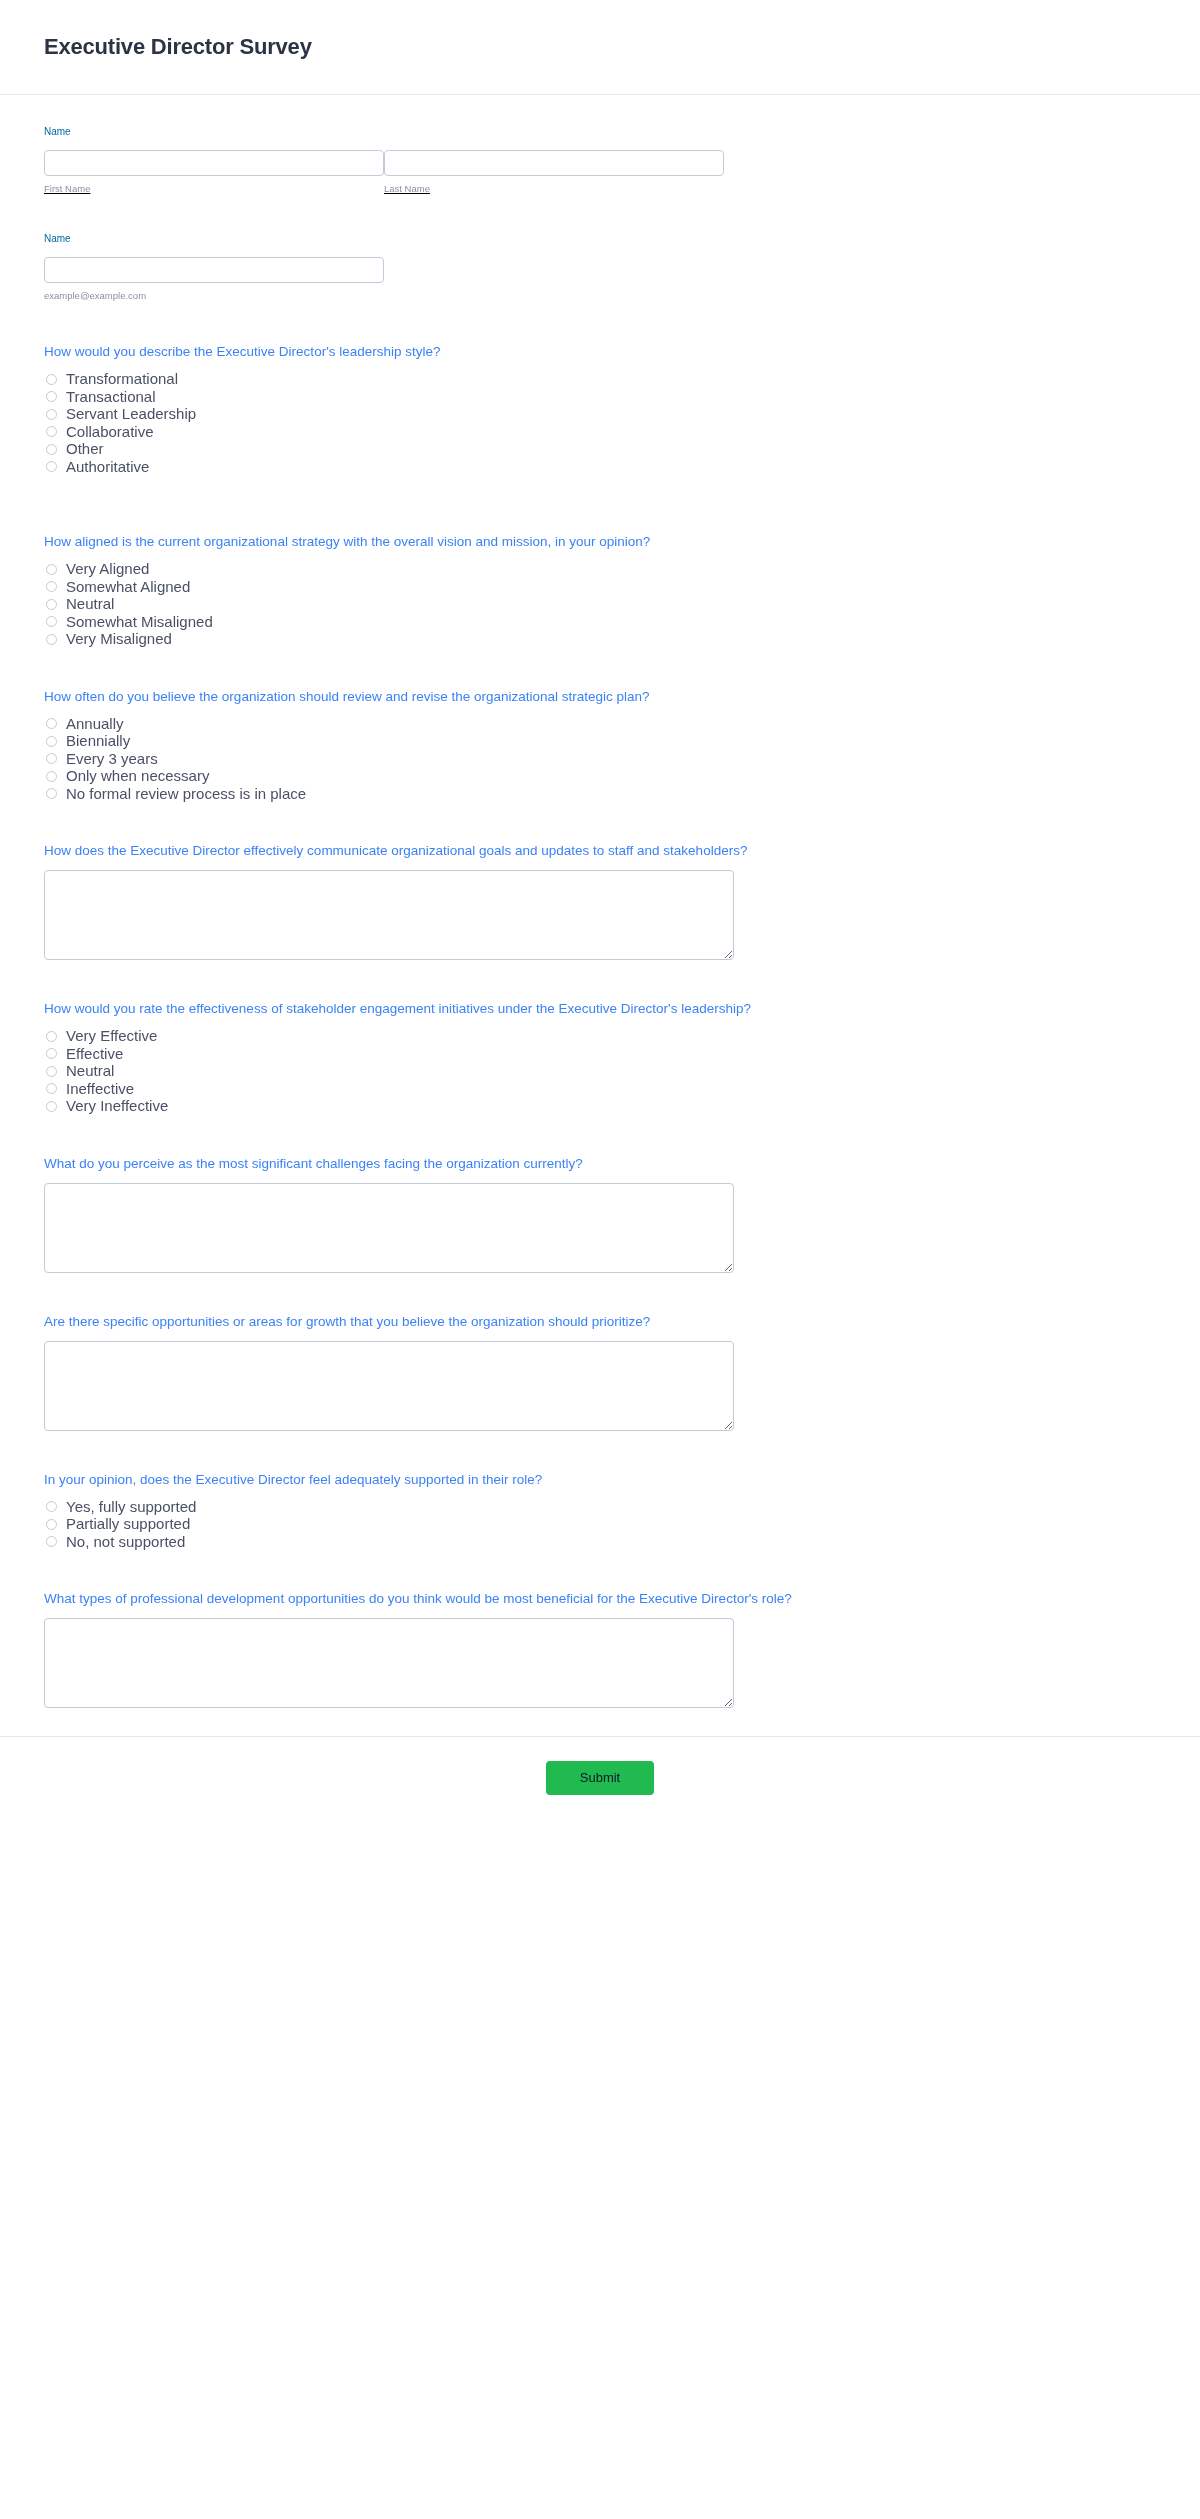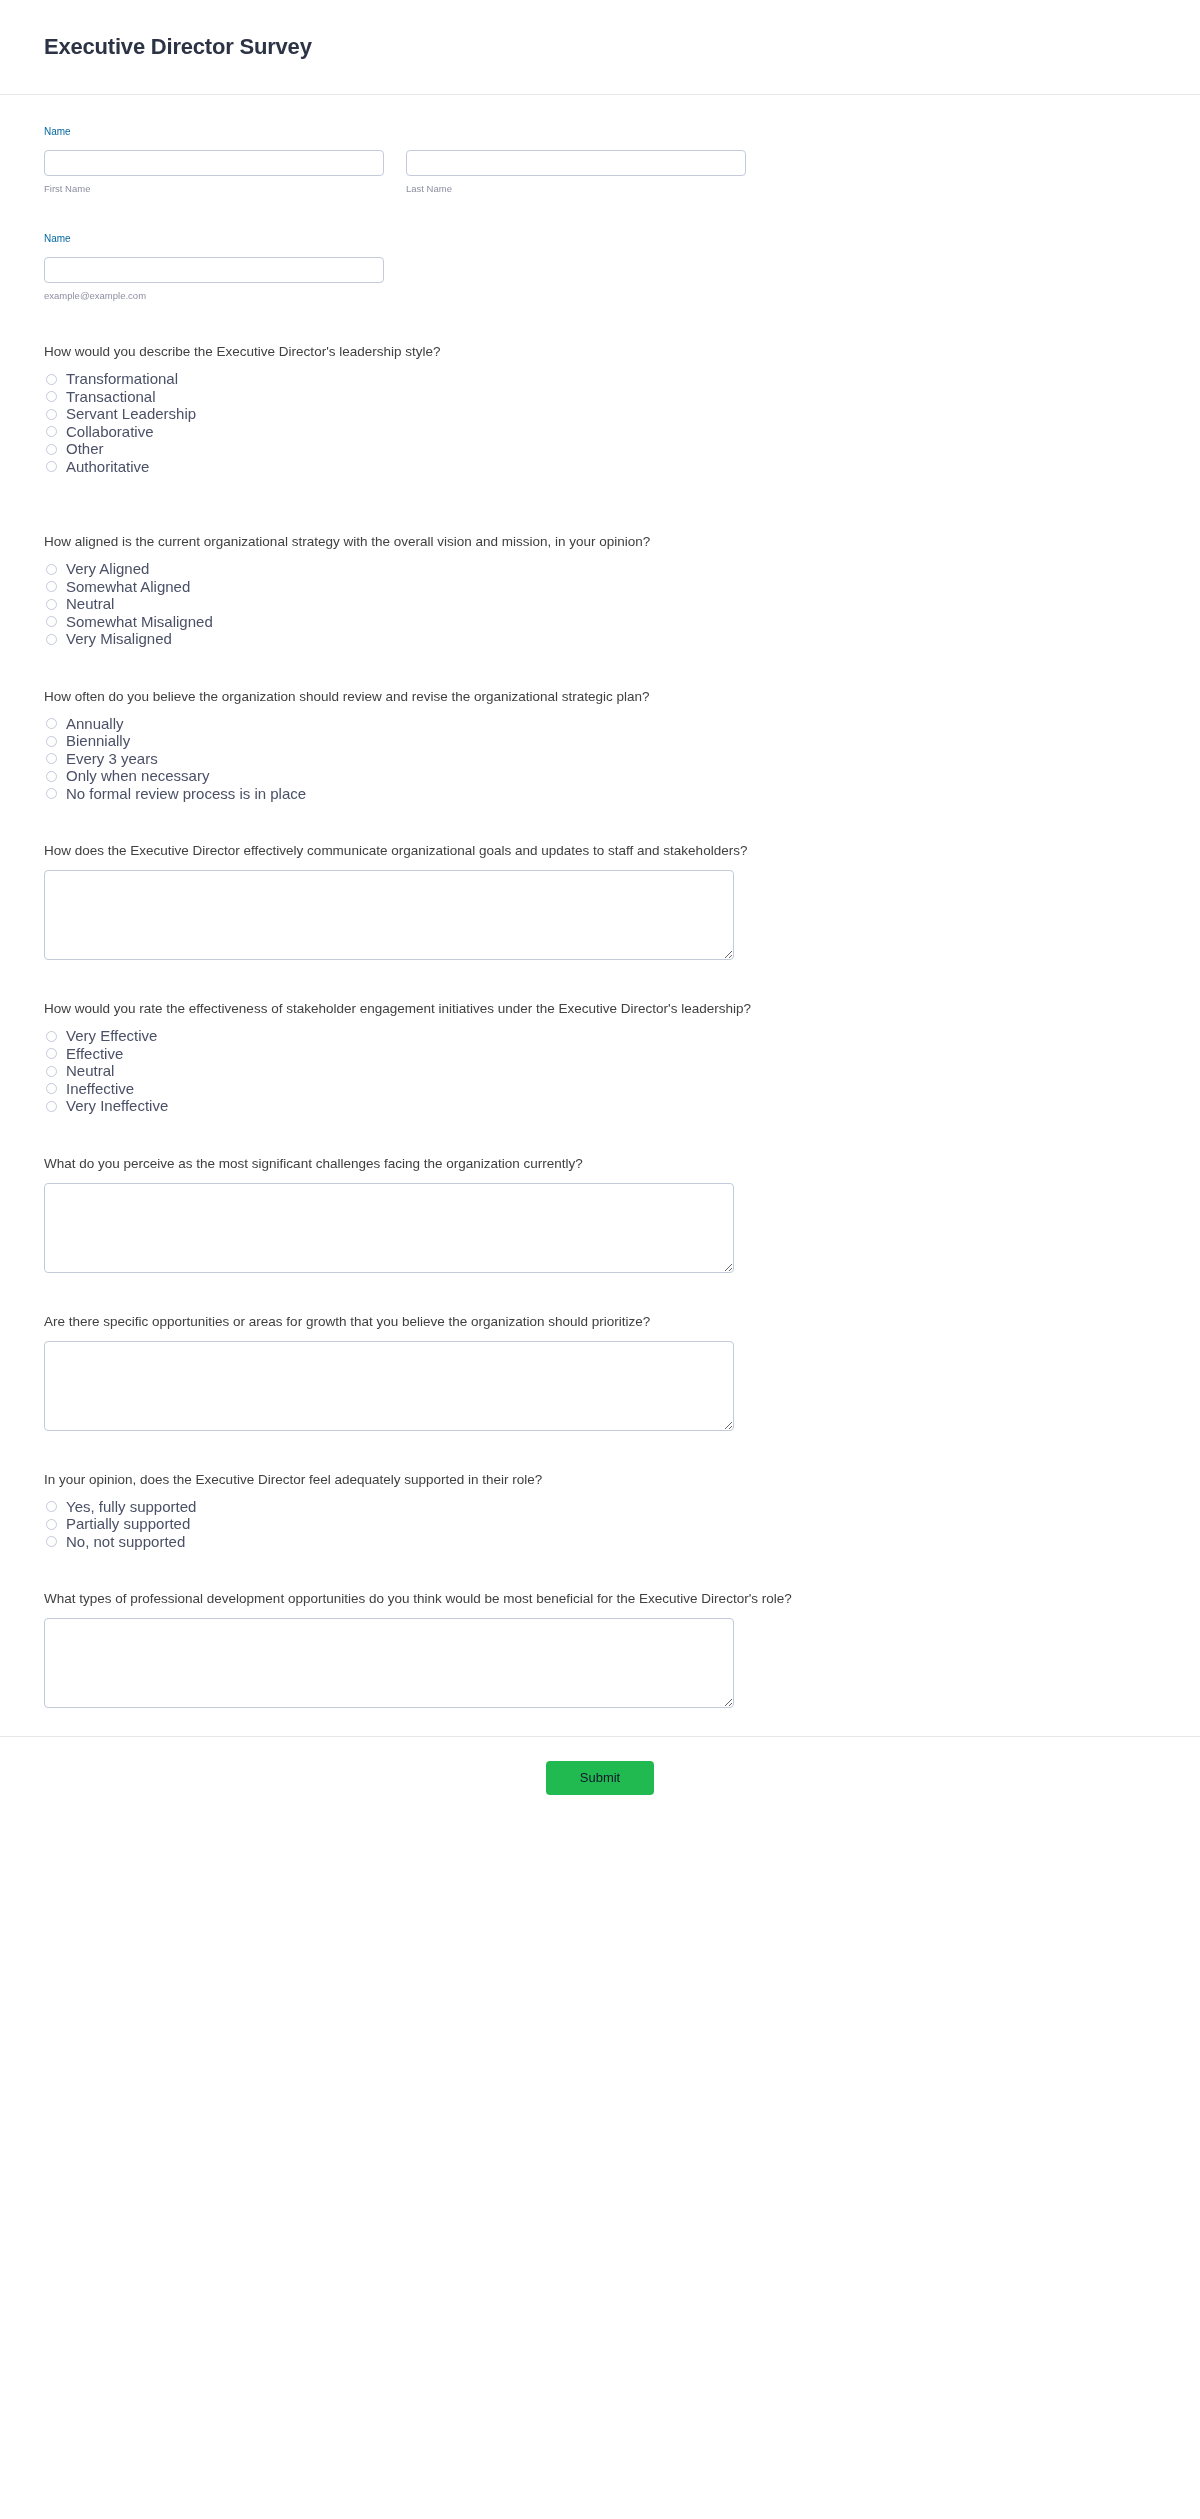--- a/index.html
+++ b/index.html
@@ -43,30 +43,30 @@
   .field-label {
     font-size: 10px;
     color: #0369a1;
     line-height: 18px;
     margin-bottom: 9px;
     display: block;
   }
 
   .question-label {
     font-size: 13.5px;
-    color: #404040;
+    color: #3b82f6;
     line-height: 18px;
     margin-bottom: 10px;
     display: block;
   }
 
   
   .name-row {
     display: flex;
-    gap: 22px;
+    text-decoration: underline;
   }
   .name-col {
     width: 340px;
   }
 
   .text-input {
     display: block;
     width: 100%;
     height: 26px;
     border: 1px solid #c3cad9;

